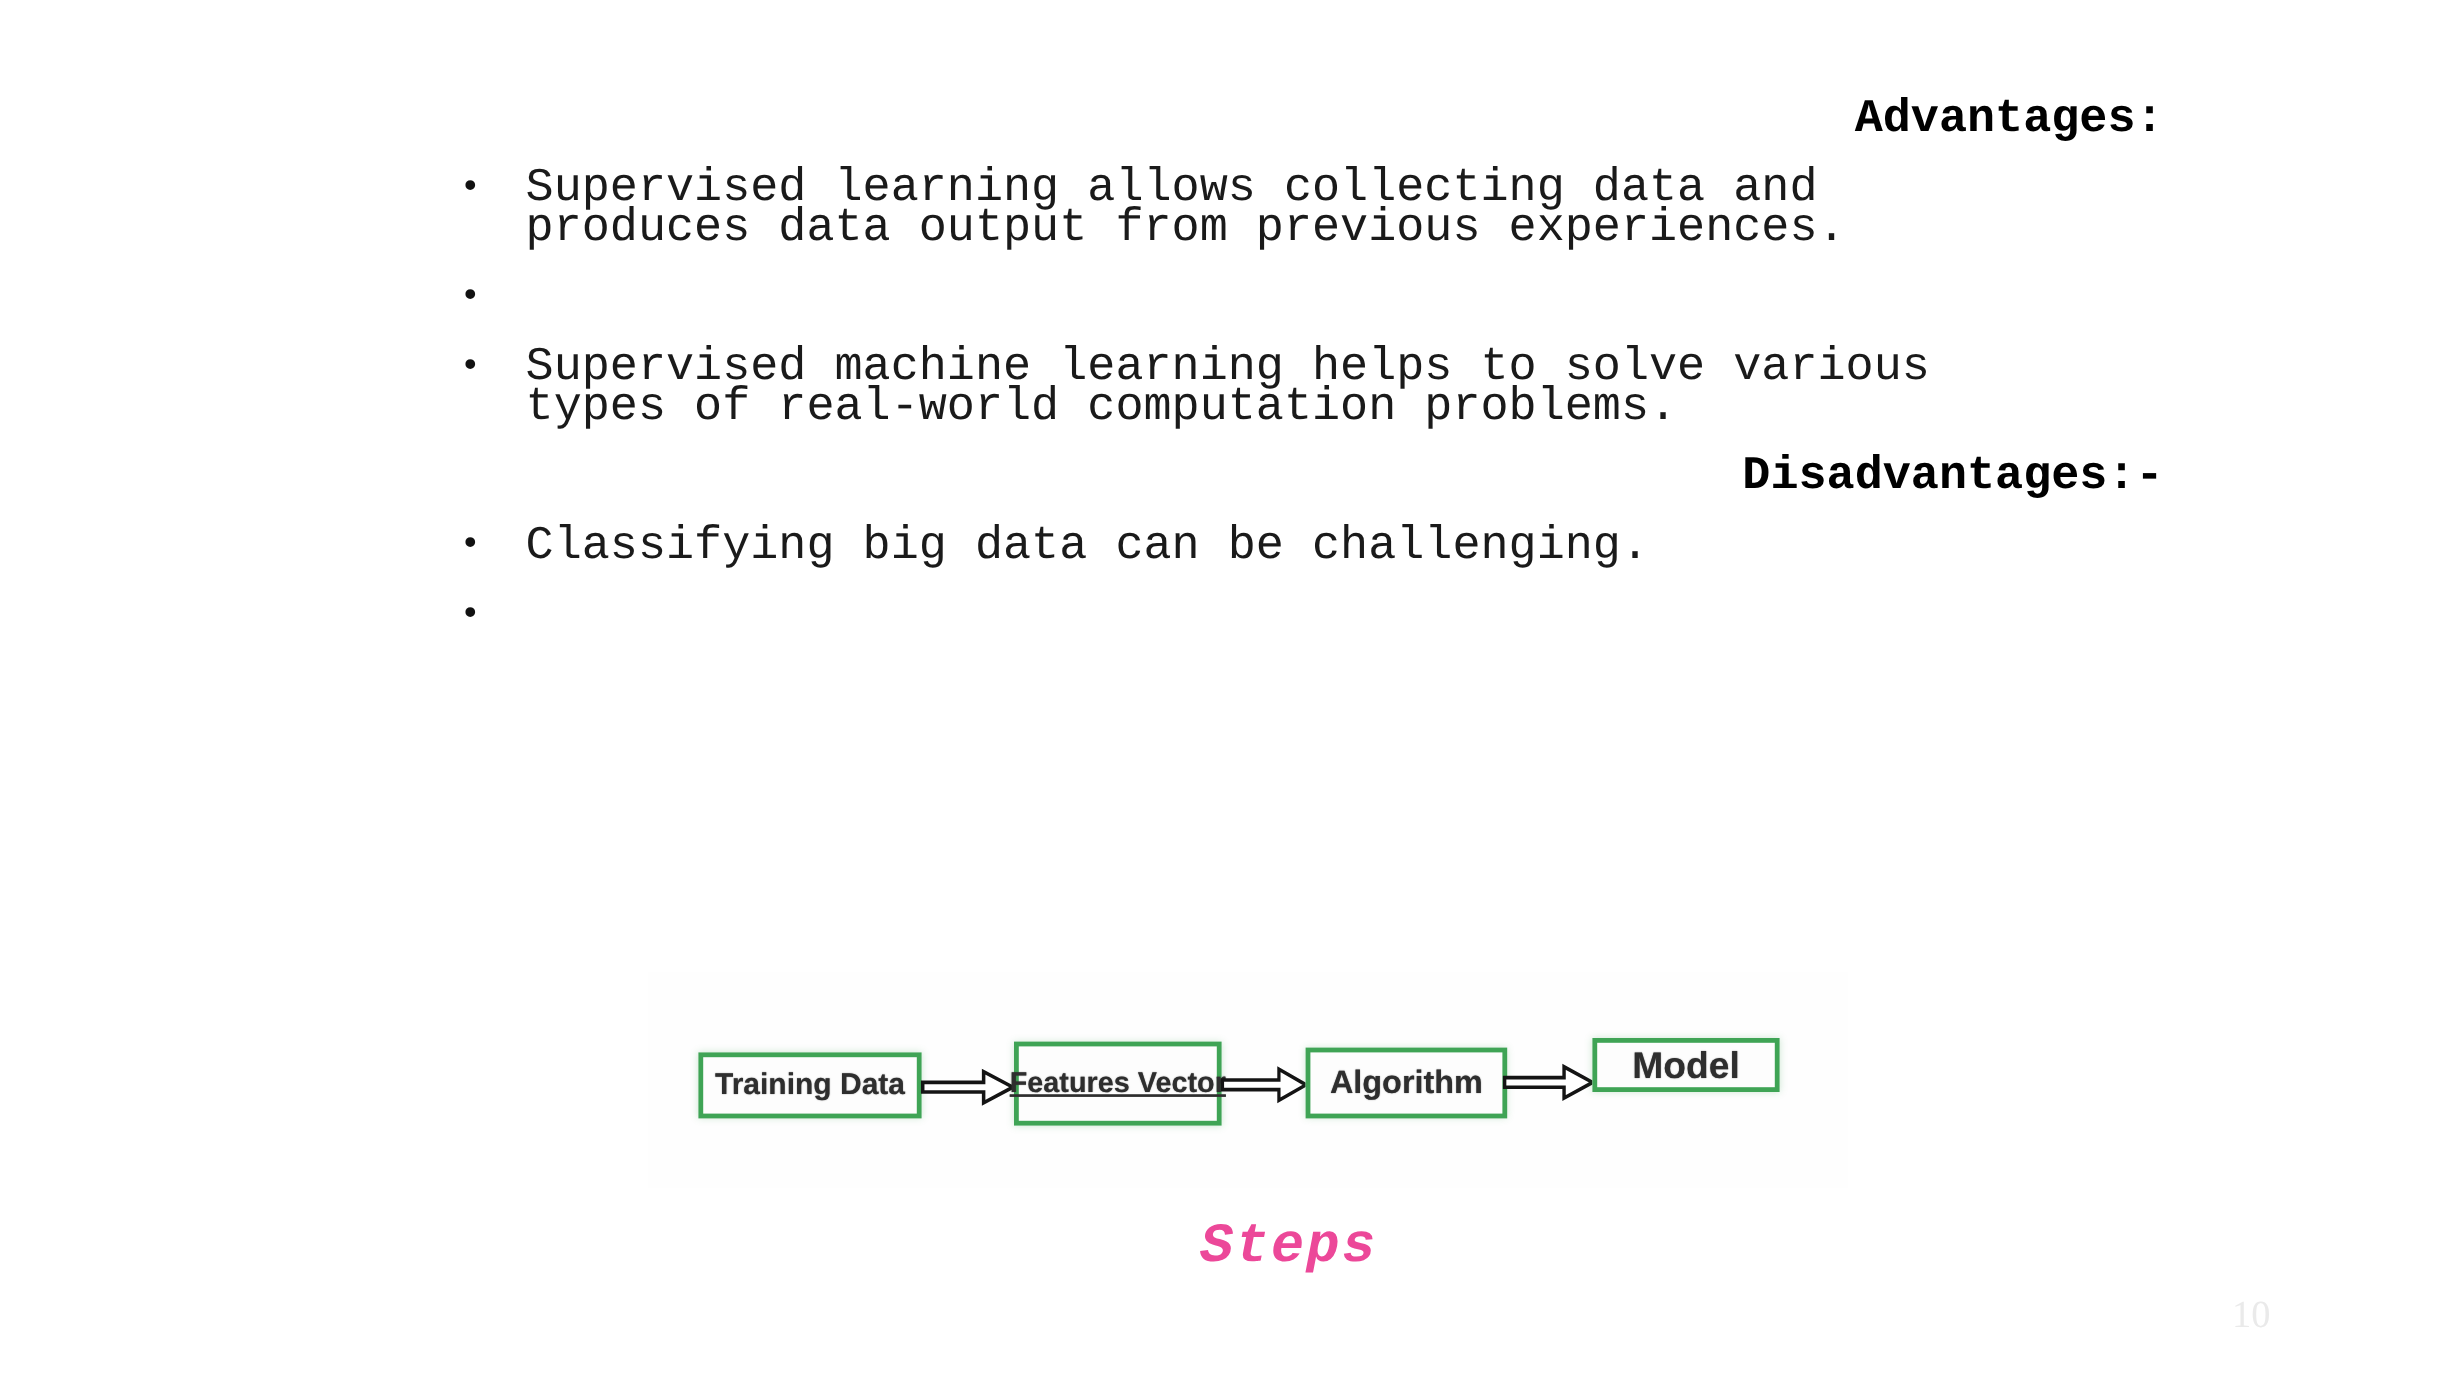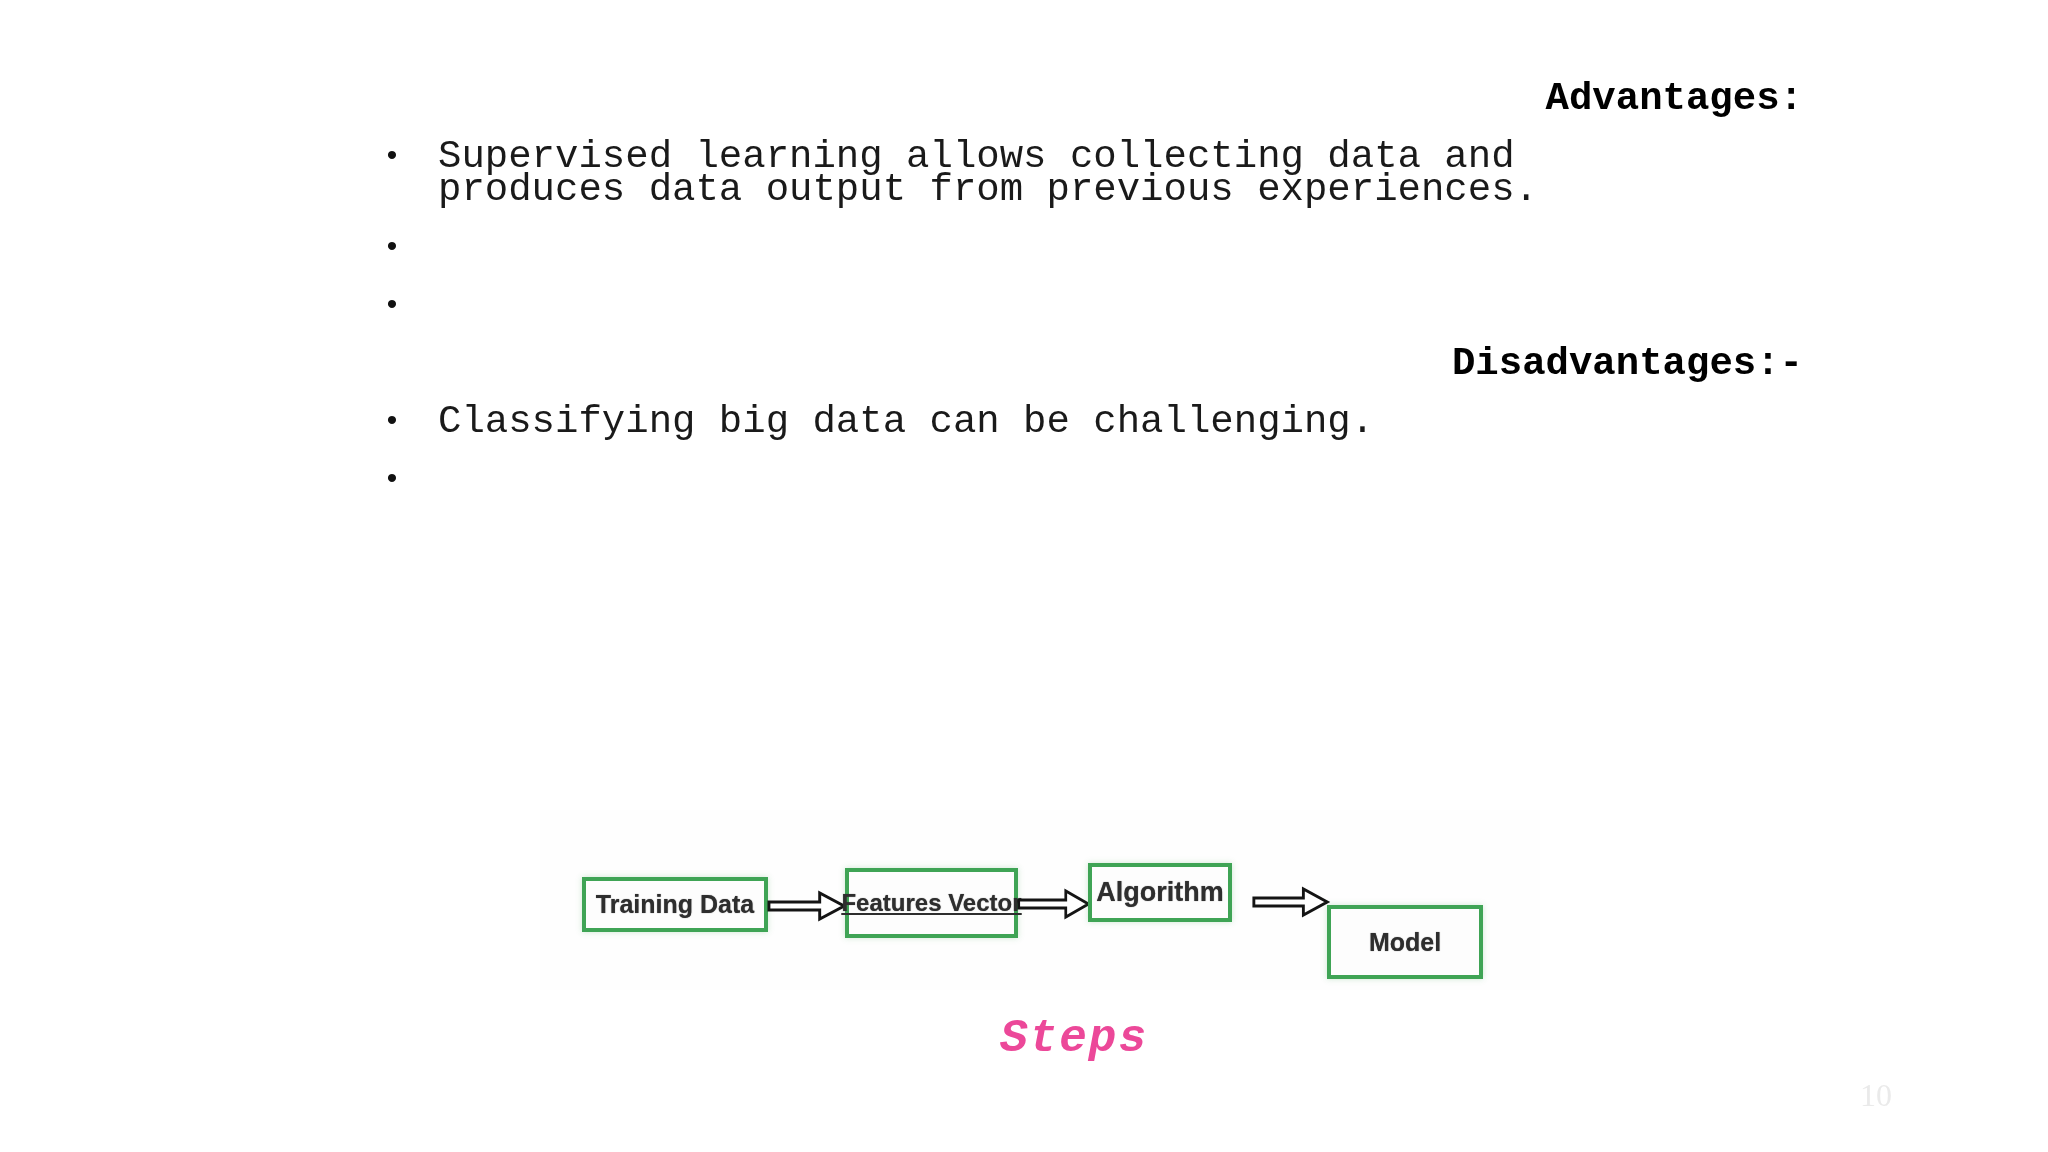--- a/index.html
+++ b/index.html
@@ -21,22 +21,22 @@
     filter:blur(0.55px);background:#fefefe;}
   .fbox{
     position:absolute;box-sizing:border-box;border:4px solid #3fa455;
     background:#fdfdfd;display:flex;align-items:center;justify-content:center;
     font-family:"Liberation Sans",sans-serif;font-weight:bold;color:#2e2e2e;
     text-shadow:0 0 1px rgba(46,46,46,.75);
     box-shadow:0 0 6px rgba(63,164,85,.25);
   }
   .fbox1{left:42px;top:67px;width:186px;height:55px;font-size:25px;}
   .fbox2{left:305px;top:58px;width:173px;height:70px;font-size:24px;white-space:nowrap;text-decoration:underline;}
-  .fbox3{left:548px;top:53px;width:144px;height:59px;font-size:27px;}
-  .fbox4{left:787px;top:55px;width:156px;height:74px;font-size:25px;margin-top:40px;}
+  .fbox3{left:548px;top:63px;width:168px;height:59px;font-size:27px;}
+  .fbox4{left:787px;top:55px;width:156px;height:45px;font-size:31px;}
   .farrow{position:absolute;height:36px;}
   .farrow1{left:226px;top:78px;width:82px;}
   .farrow2{left:476px;top:76px;width:76px;}
   .farrow3{left:711px;top:74px;width:80px;}
   
   .caption{
     position:absolute;left:1000px;top:1016px;
     font-family:Liberation Mono, monospace;font-style:italic;font-weight:600;
     font-size:46px;line-height:46px;color:#ec4899;letter-spacing:2px;
     filter:blur(0.45px);
@@ -61,20 +61,22 @@
       <span class="btext">Supervised learning allows collecting data and
 produces data output from previous experiences.</span>
     </div>
 
     <div class="bullet">
       <span class="marker">•</span>
     </div>
 
     <div class="bullet">
       <span class="marker">•</span>
+      <span class="btext">Supervised machine learning helps to solve various
+types of real-world computation problems.</span>
     </div>
 
     <p class="h-dis">Disadvantages:-</p>
 
     <div class="bullet">
       <span class="marker">•</span>
       <span class="btext">Classifying big data can be challenging.</span>
     </div>
 
     <div class="bullet">

